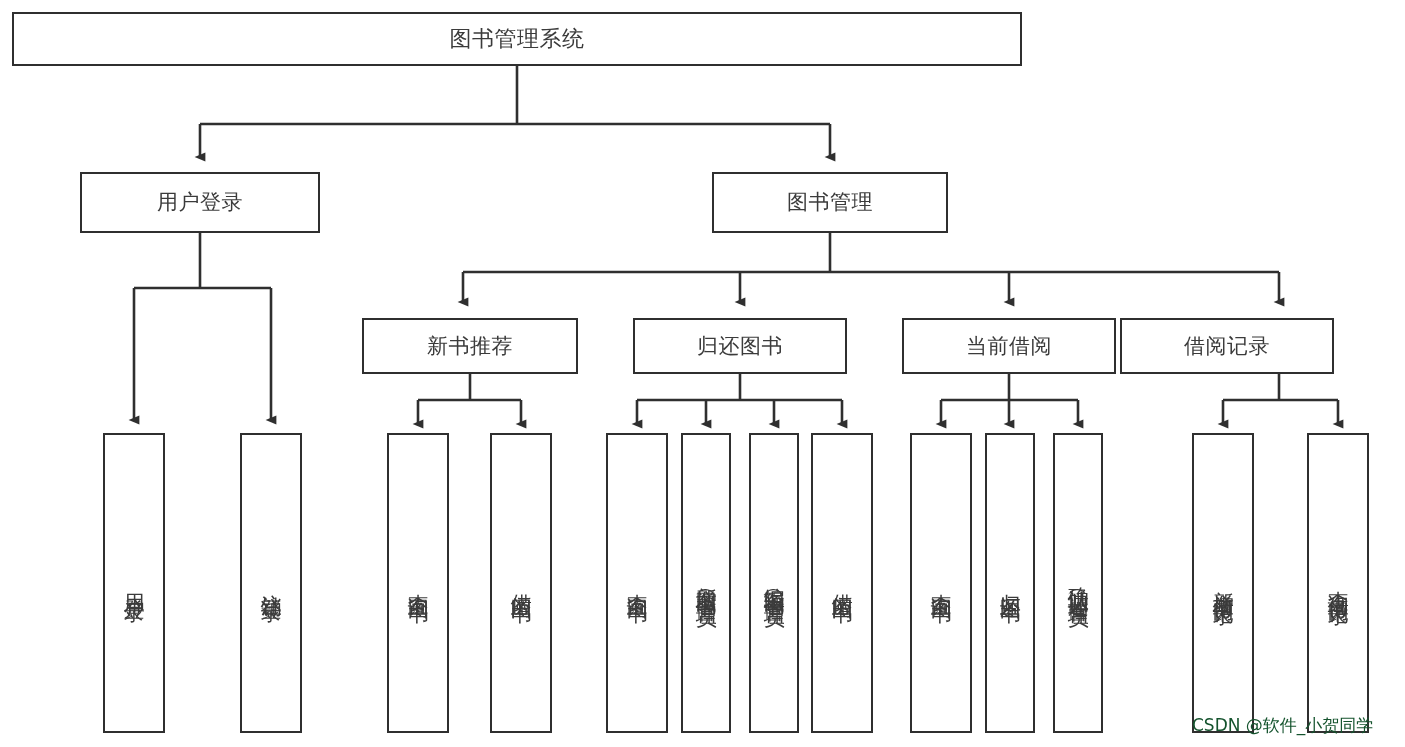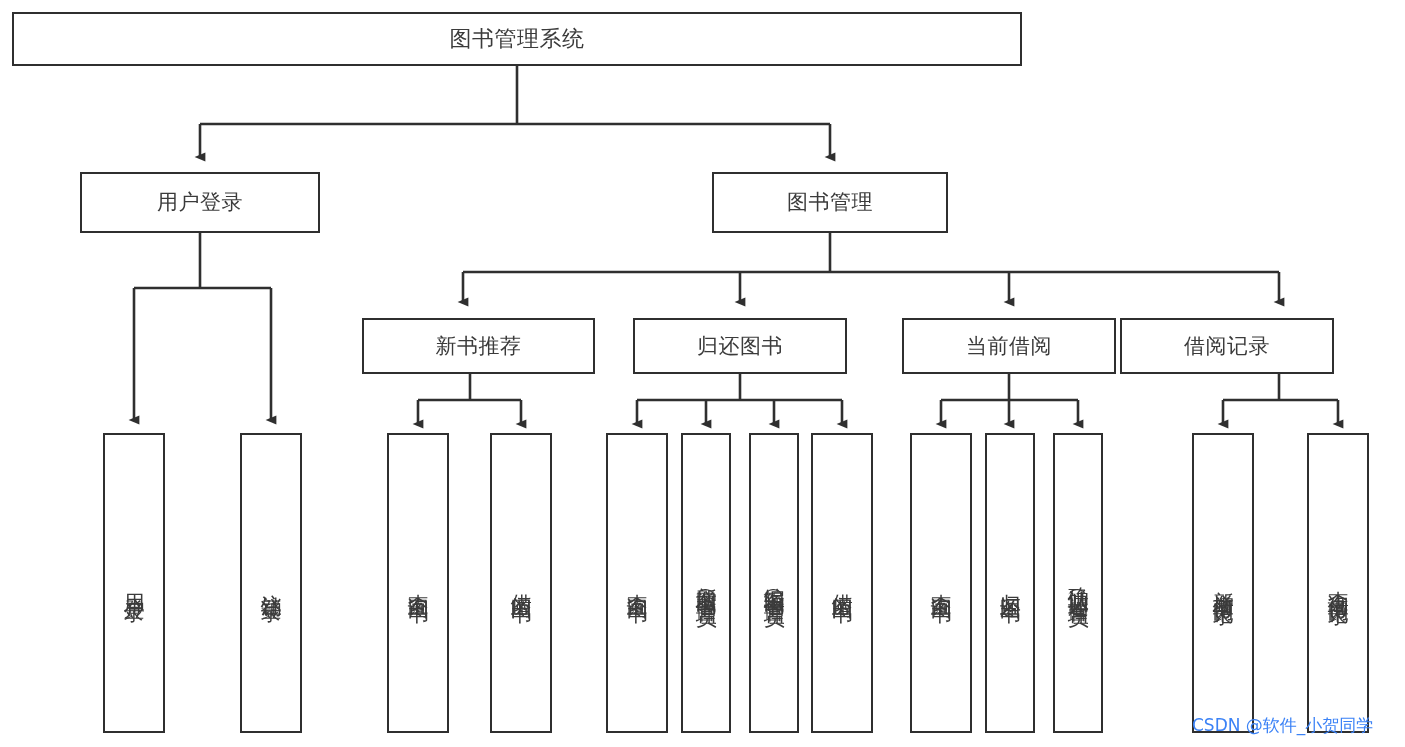--- a/index.html
+++ b/index.html
@@ -55,21 +55,21 @@
   .node.vert .vtext {
     writing-mode: vertical-rl;
     text-orientation: upright;
     white-space: nowrap;
   }
   .node .htext {
     white-space: nowrap;
   }
   #watermark {
     position: absolute;
-    color: #3b82f6;
+    color: #14532d;
     font-size: 17px;
     white-space: nowrap;
     z-index: 5;
     left: 1192px;
     top: 714px;
   }
 </style>
 </head>
 <body>
 
@@ -131,21 +131,21 @@
   </div>
 
   <div class="node" style="left:80px; top:172px; width:240px; height:61px;">
     <span class="htext">用户登录</span>
   </div>
 
   <div class="node" style="left:712px; top:172px; width:236px; height:61px;">
     <span class="htext">图书管理</span>
   </div>
 
-  <div class="node" style="left:362px; top:318px; width:233px; height:56px;">
+  <div class="node" style="left:362px; top:318px; width:216px; height:56px;">
     <span class="htext">新书推荐</span>
   </div>
 
   <div class="node" style="left:633px; top:318px; width:214px; height:56px;">
     <span class="htext">归还图书</span>
   </div>
 
   <div class="node" style="left:902px; top:318px; width:214px; height:56px;">
     <span class="htext">当前借阅</span>
   </div>

